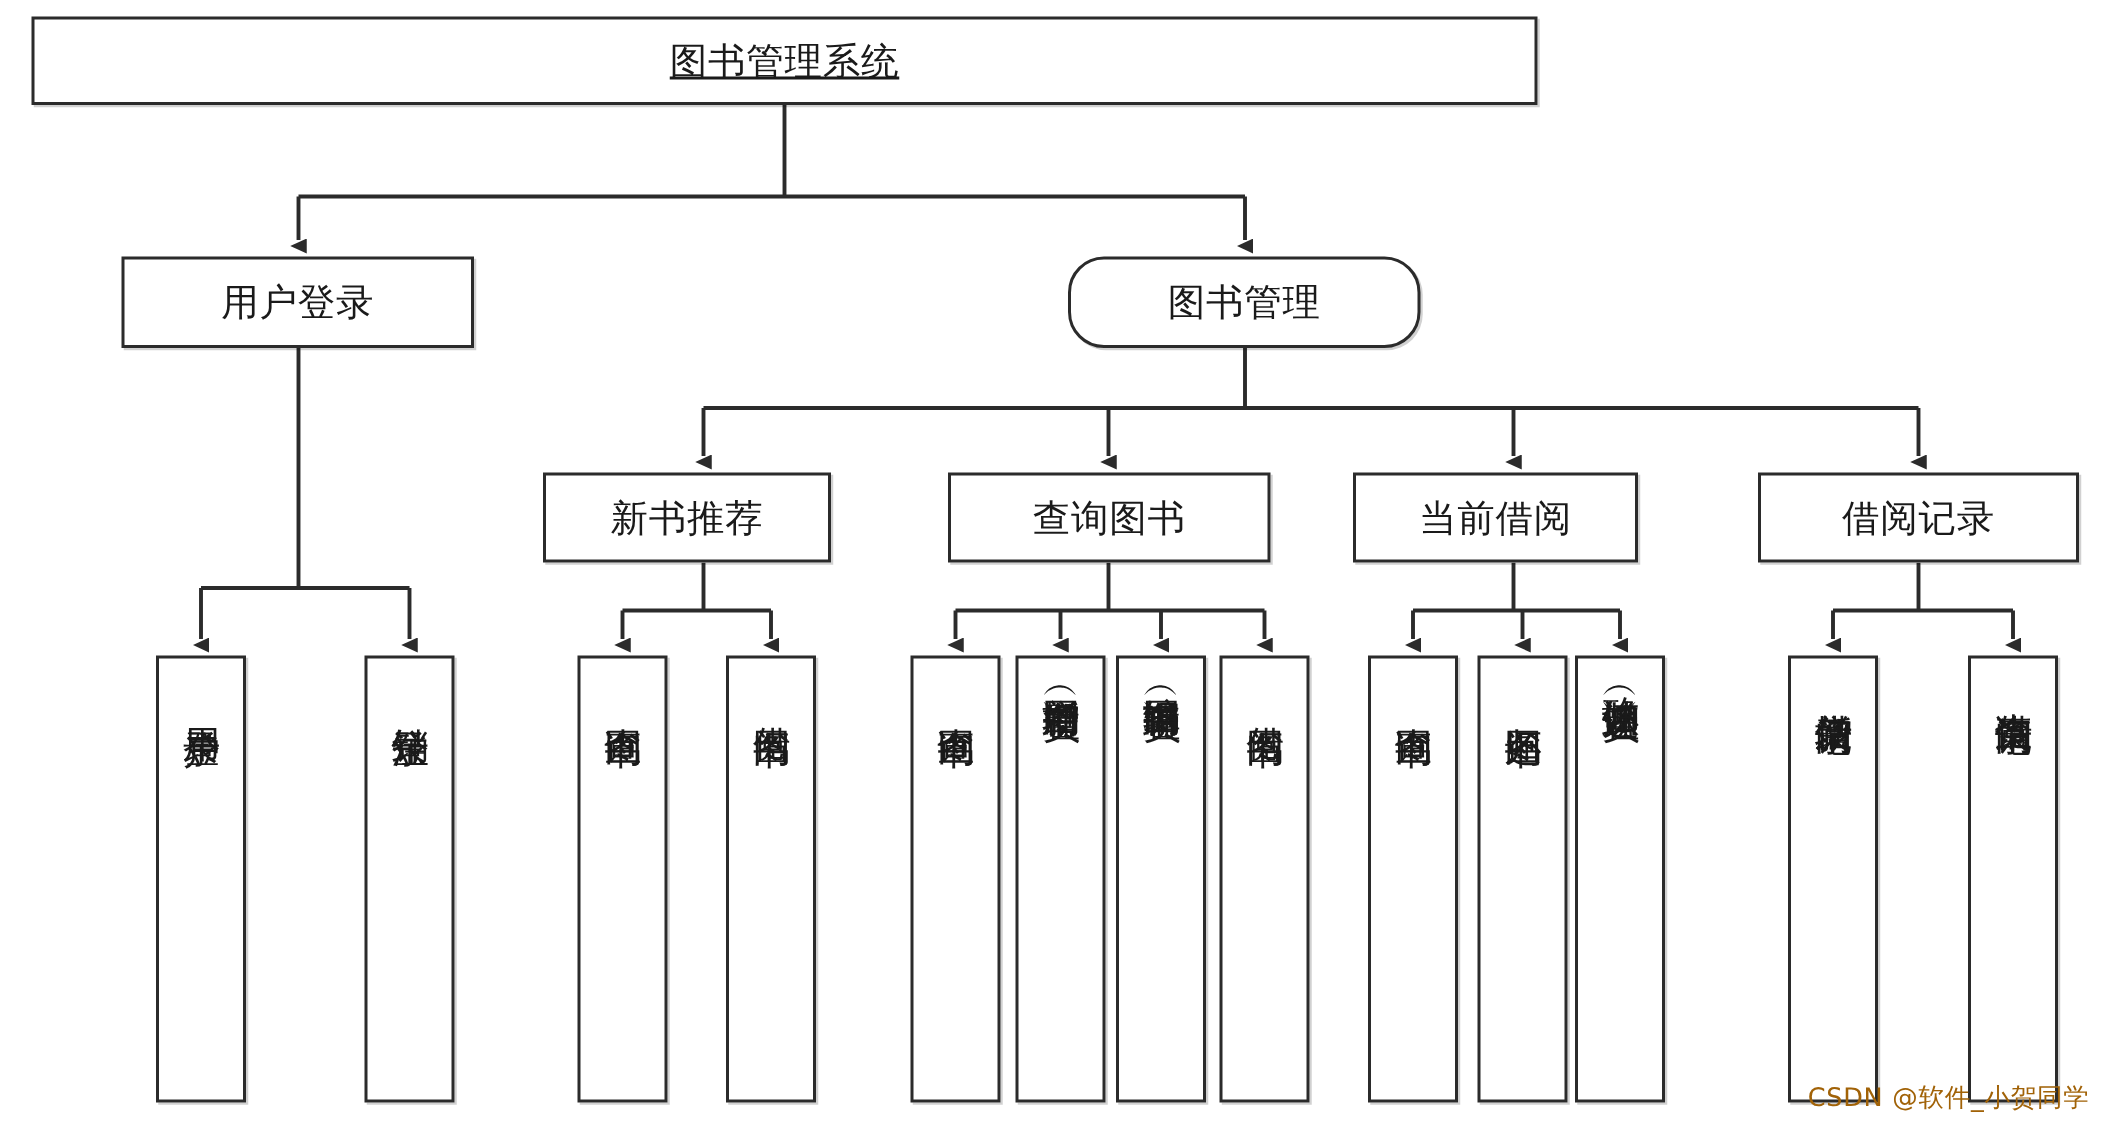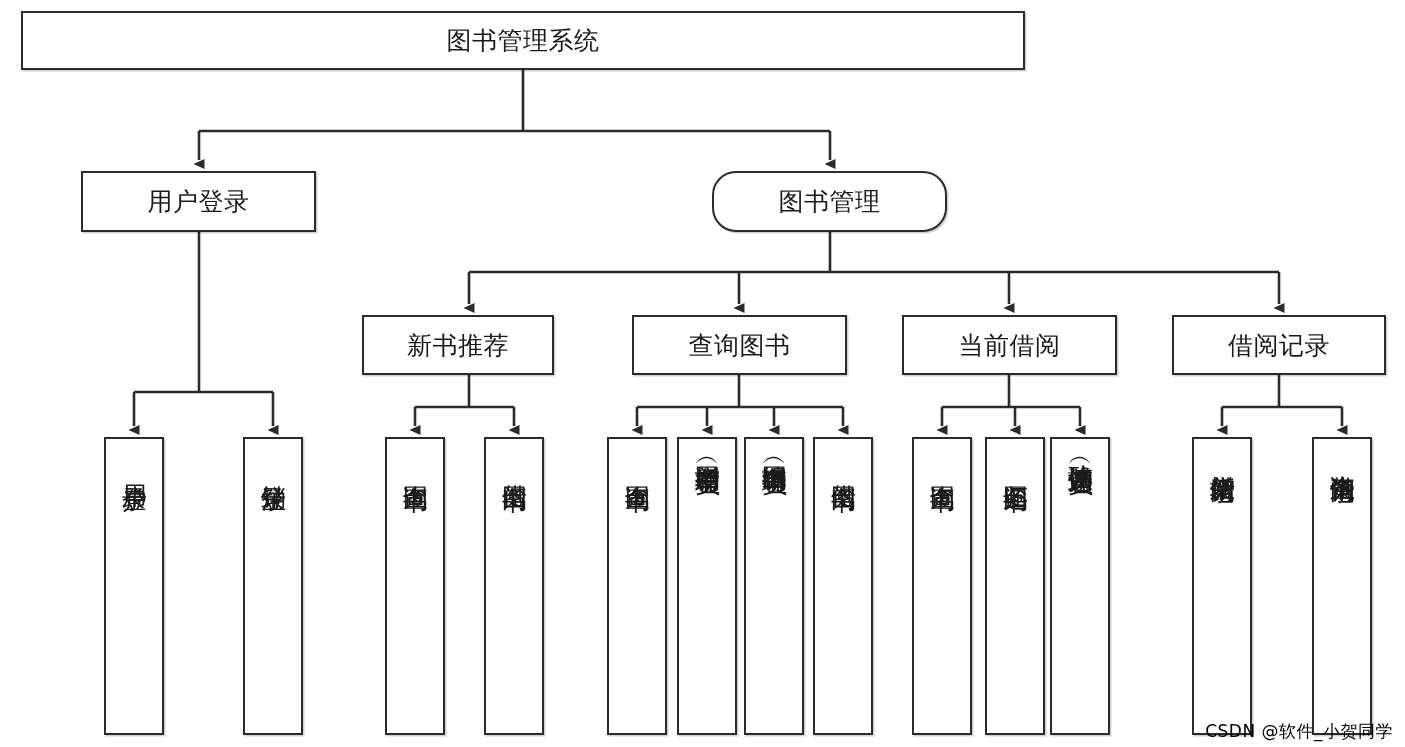--- a/index.html
+++ b/index.html
@@ -63,21 +63,21 @@
     white-space: nowrap;
   }
   .node.v.tall .label {
     padding-top: 0;
   }
   #watermark {
     position: absolute;
     right: 12px;
     bottom: 4px;
     font-size: 17px;
-    color: #000000;
+    color: #a16207;
     letter-spacing: 0.5px;
     white-space: nowrap;
     pointer-events: none;
   }
 </style>
 </head>
 <body>
 
 <div id="canvas">
 
@@ -124,38 +124,38 @@
       <path d="M1015,407 L1015,426" marker-end="url(#arrow)"></path>
       <path d="M1080,407 L1080,426" marker-end="url(#arrow)"></path>
 
       <path d="M1279,375 L1279,407"></path>
       <path d="M1222,407 L1342,407"></path>
       <path d="M1222,407 L1222,426" marker-end="url(#arrow)"></path>
       <path d="M1342,407 L1342,426" marker-end="url(#arrow)"></path>
     </g>
   </svg>
 
-  <div class="node h root" style="left:21px; top:11px; width:1004px; height:59px;">
+  <div class="node h root" style="left:21px; top:11px; width:1004px; height:59px;text-decoration:underline;">
     <span class="label">图书管理系统</span>
   </div>
 
   <div class="node h" style="left:81px; top:171px; width:235px; height:61px;">
     <span class="label">用户登录</span>
   </div>
   <div class="node h" style="left:712px; top:171px; width:235px; height:61px;border-radius:24px;">
     <span class="label">图书管理</span>
   </div>
 
   <div class="node h" style="left:362px; top:315px; width:192px; height:60px;">
     <span class="label">新书推荐</span>
   </div>
   <div class="node h" style="left:632px; top:315px; width:215px; height:60px;">
     <span class="label">查询图书</span>
   </div>
-  <div class="node h" style="left:902px; top:315px; width:215px; height:60px;">
+  <div class="node h" style="left:902px; top:315px; width:190px; height:60px;">
     <span class="label">当前借阅</span>
   </div>
   <div class="node h" style="left:1172px; top:315px; width:214px; height:60px;">
     <span class="label">借阅记录</span>
   </div>
 
   <div class="node v" style="left:104px; top:437px; width:60px; height:298px;">
     <span class="label">用户登录</span>
   </div>
   <div class="node v" style="left:243px; top:437px; width:60px; height:298px;">

